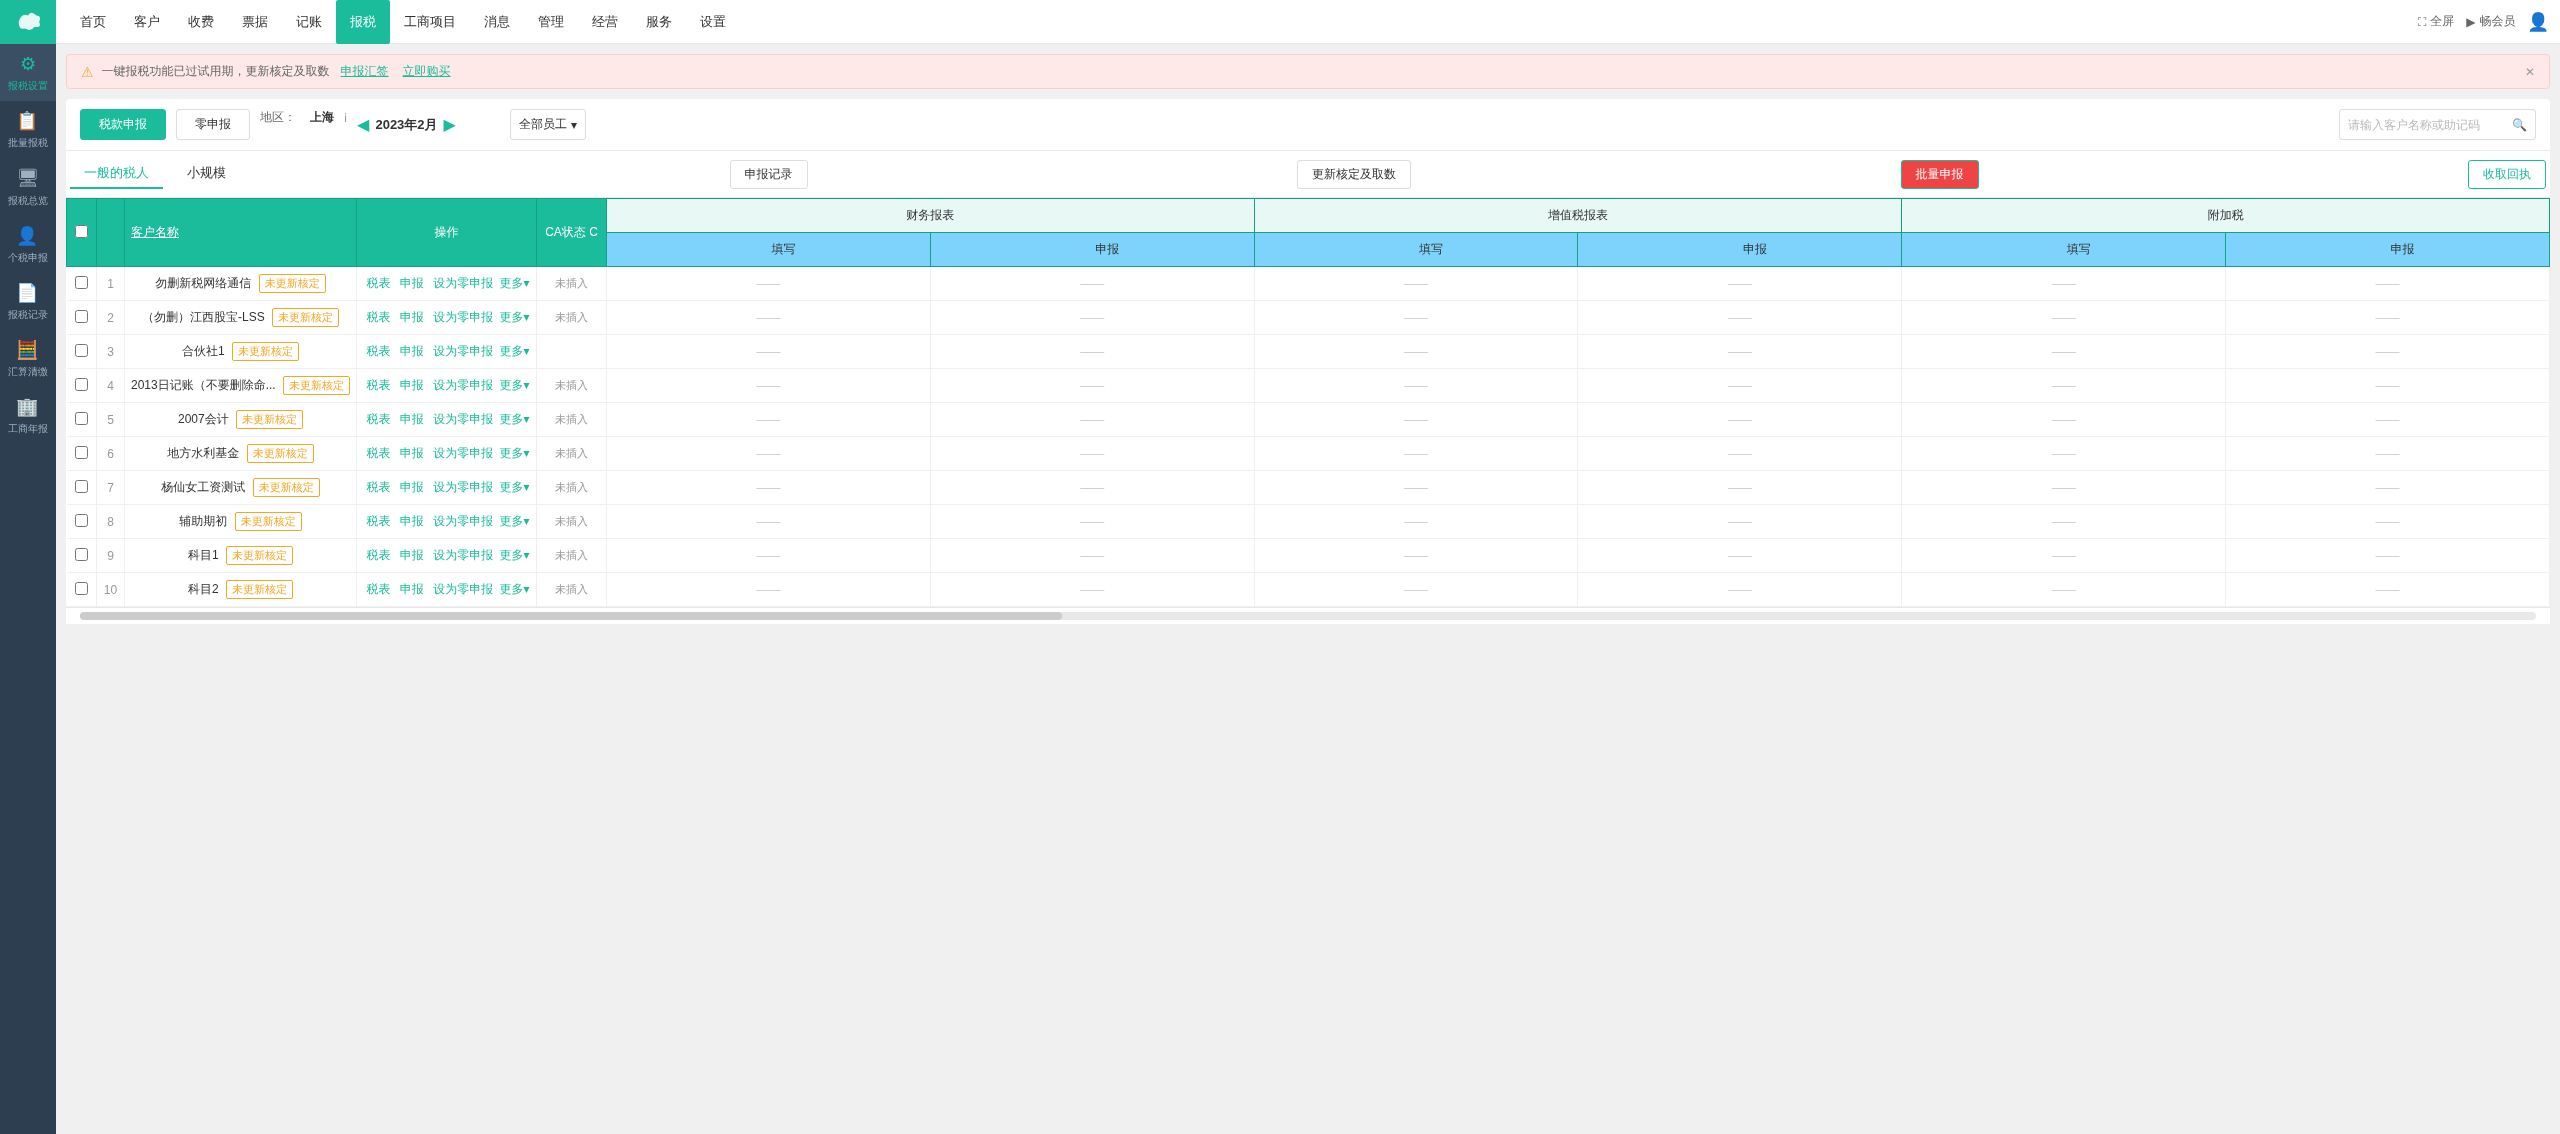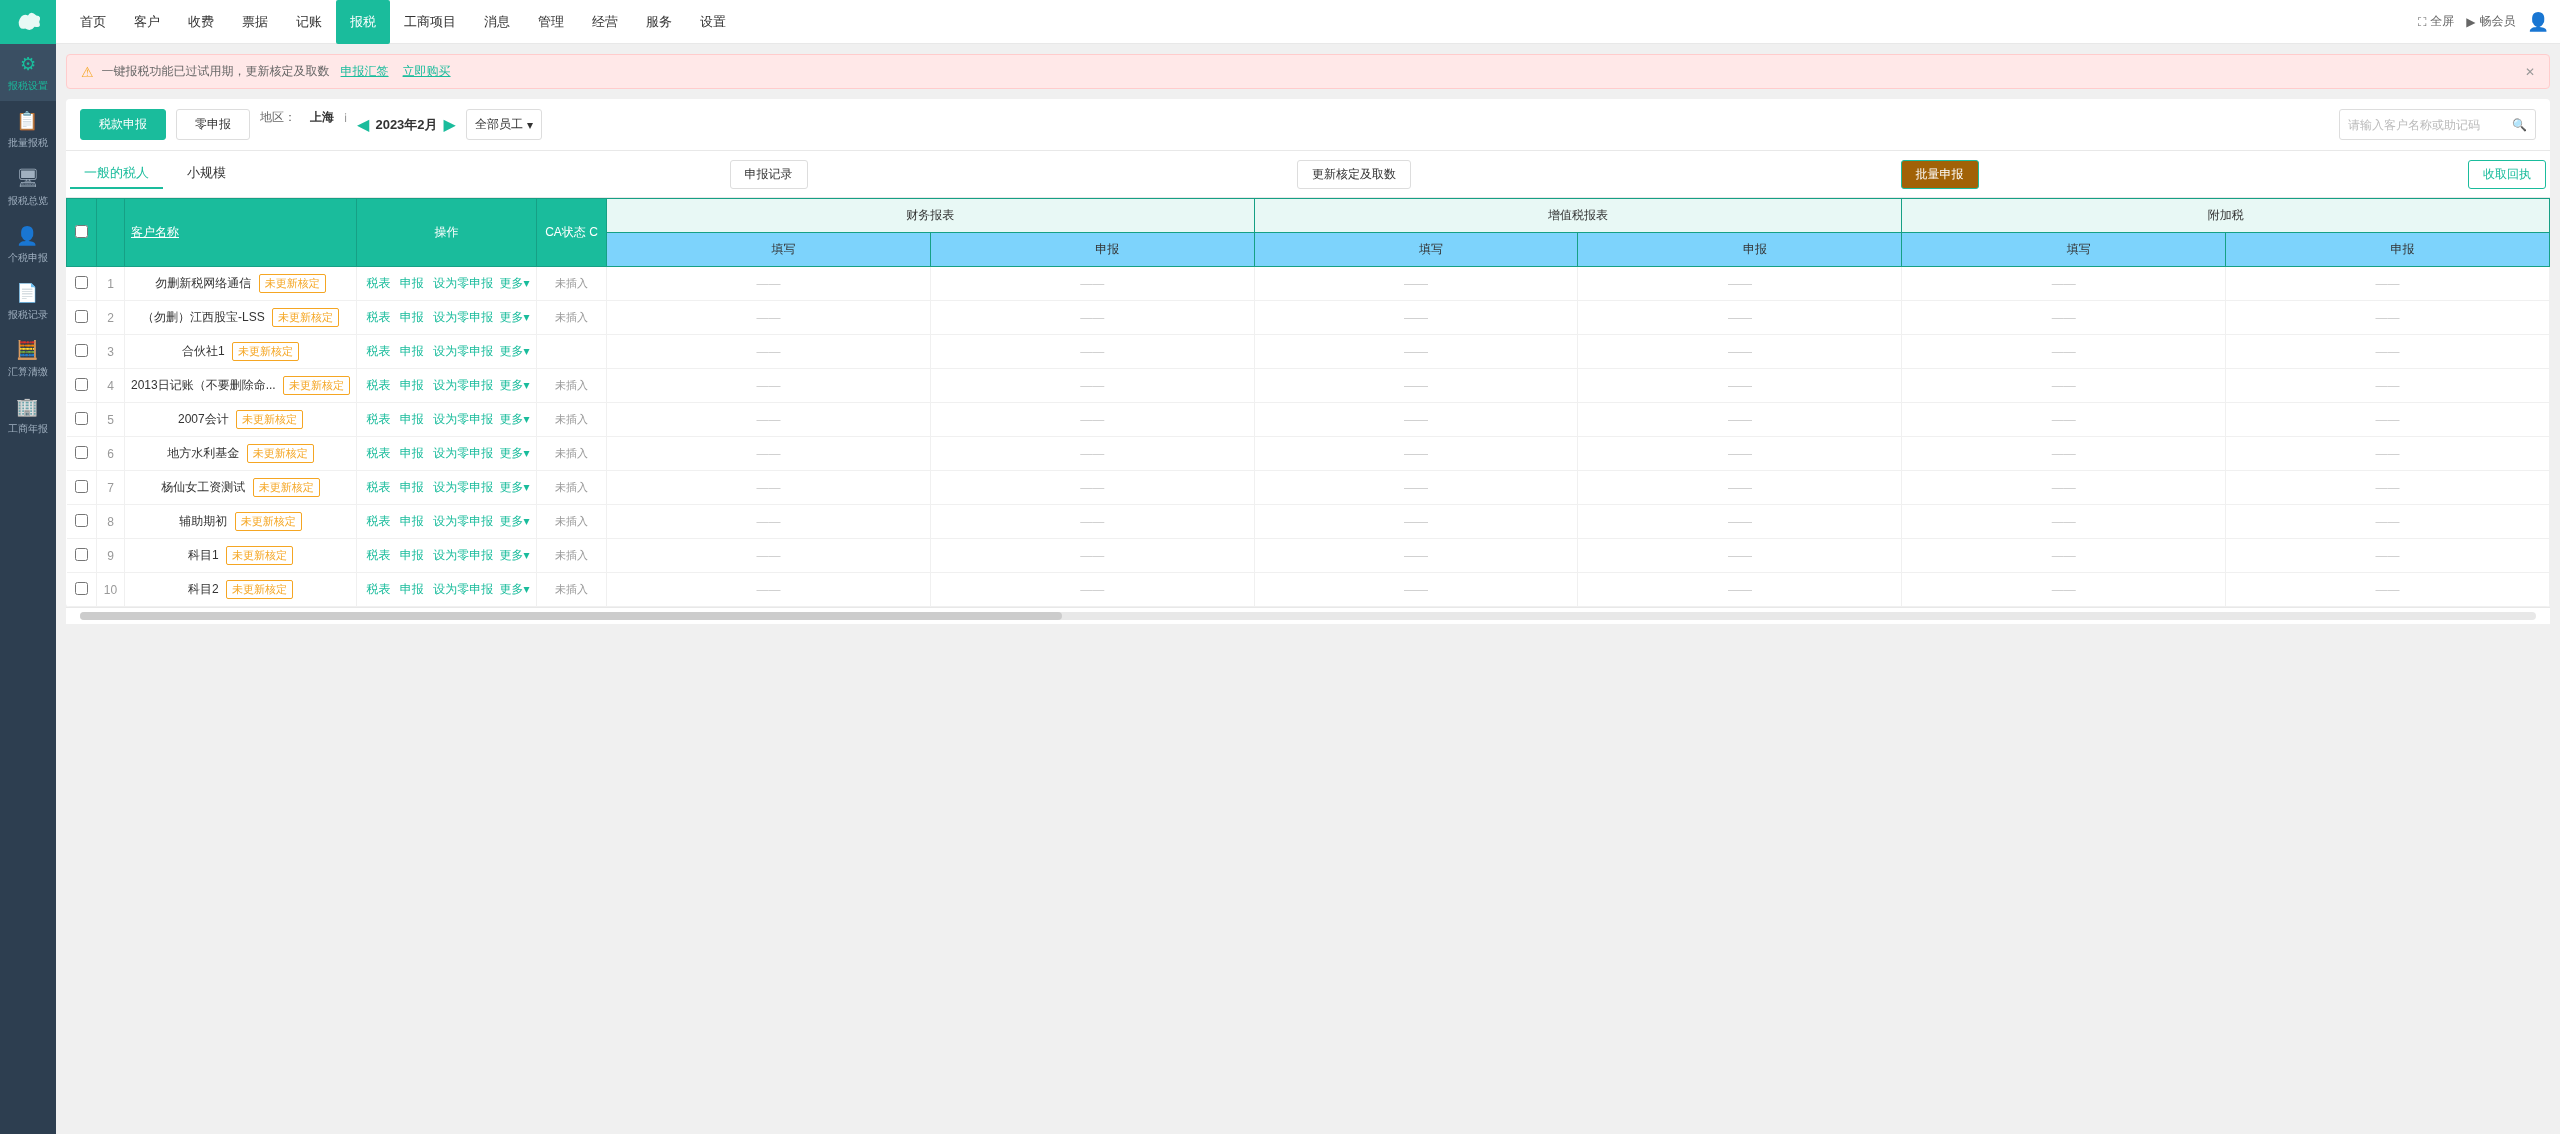--- a/index.html
+++ b/index.html
@@ -131,20 +131,21 @@
       display: flex;
       align-items: center;
       border: 1px solid #ddd;
       border-radius: 3px;
       padding: 4px 8px;
       gap: 4px;
       cursor: pointer;
       background: #fff;
       font-size: 12px;
       color: #333;
+      margin-left: 44px;
     }
 
     .search-box {
       display: flex;
       align-items: center;
       border: 1px solid #ddd;
       border-radius: 3px;
       padding: 4px 8px;
       gap: 4px;
       background: #fff;
@@ -182,21 +183,21 @@
       padding: 5px 14px;
       border-radius: 3px;
       border: 1px solid #ddd;
       background: #fff;
       cursor: pointer;
       font-size: 12px;
       color: #333;
       margin-left: auto;
     }
     .action-btn:first-of-type { margin-left: auto; }
-    .action-btn.primary { background: #a16207; color: #fff; border-color: #1abc9c; }
+    .action-btn.primary { background: #ef4444; color: #fff; border-color: #1abc9c; }
     .action-btn.outline { background: #fff; color: #1abc9c; border-color: #1abc9c; }
 
     
     .table-container {
       background: #fff;
       border-radius: 0 0 4px 4px;
       overflow: auto;
     }
     table { width: 100%; border-collapse: collapse; font-size: 12px; }
     thead tr { background: #1abc9c; color: #fff; }

